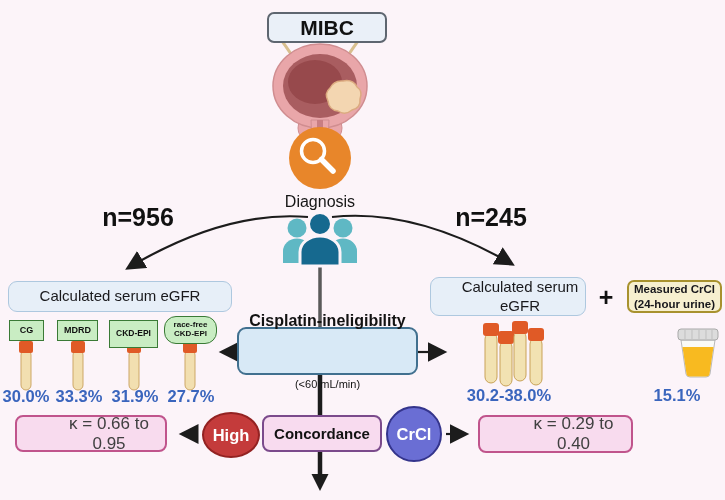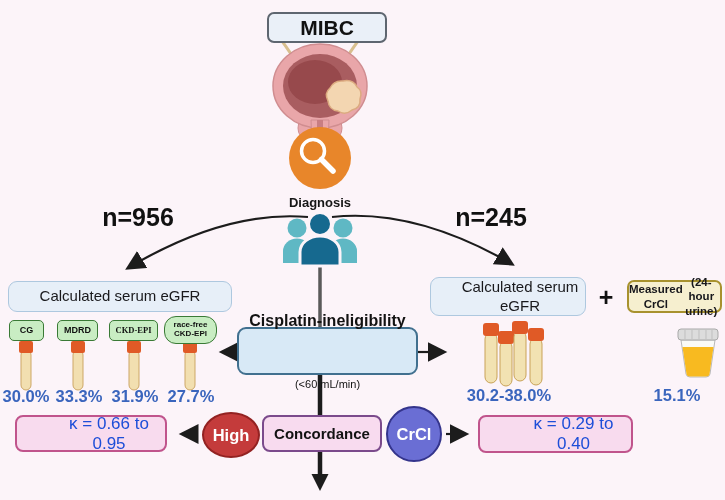--- a/index.html
+++ b/index.html
@@ -1,45 +1,45 @@
 <!DOCTYPE html>
 <html><head>
 <meta charset="utf-8">
 <style>
   html,body{margin:0;padding:0;}
   body{font-family:"Liberation Sans",sans-serif;background:#fff;}
   .canvas{position:relative;width:725px;height:500px;background:#fcf4f9;overflow:hidden;}
   .art{position:absolute;left:0;top:0;z-index:1;}
   .abs{position:absolute;box-sizing:border-box;z-index:2;display:flex;align-items:center;justify-content:center;text-align:center;}
   .mibc-box{left:267px;top:12px;width:120px;height:31px;background:#eaf0f8;border:2px solid #5e6670;border-radius:7px;font-weight:bold;font-size:21px;color:#111;}
-  .diagnosis{left:255px;top:191px;width:130px;height:22px;font-weight:bold;font-size:13px;color:#161616;text-align:right;}
+  .diagnosis{left:255px;top:191px;width:130px;height:22px;font-weight:normal;font-size:16px;color:#161616;text-align:right;}
   .n-label{font-weight:bold;font-size:25px;color:#111;height:28px;width:100px;}
   .n-left{left:88px;top:203px;}
   .n-right{left:441px;top:203px;text-align:center;}
   .egfr-box{background:#e7eff8;border:1.5px solid #aec8df;border-radius:9px;font-size:15px;color:#19191c;line-height:1.25;}
   .egfr-left{left:8px;top:281px;width:224px;height:31px;}
   .egfr-right{left:430px;top:277px;width:156px;height:39px;flex-direction:column;padding-left:24px;}
-  .pill{background:#c9edc3;border:1.5px solid #3a7a36;border-radius:5px;font-weight:bold;color:#111;line-height:1.1;padding:1px 2px;}
+  .pill{background:#c9edc3;border:1.5px solid #3a7a36;border-radius:0;font-weight:bold;color:#111;line-height:1.1;padding:1px 2px;}
   .pill-cg{left:9px;top:320px;width:35px;height:21px;font-size:9px;}
   .pill-mdrd{left:57px;top:320px;width:41px;height:21px;font-size:9px;}
-  .pill-ckdepi{left:109px;top:320px;width:49px;height:21px;font-size:8.5px;font-family:Liberation Serif, serif;}
+  .pill-ckdepi{left:109px;top:320px;width:49px;height:28px;font-size:8.5px;}
   .pill-rf{left:164px;top:316px;width:53px;height:28px;font-size:8px;border-radius:12px;}
   .pct{font-weight:bold;font-size:16.5px;color:#3a65bd;height:20px;}
   .pct-1{left:-4px;top:386px;width:60px;}
   .pct-2{left:48px;top:386px;width:62px;}
   .pct-3{left:104px;top:386px;width:62px;}
   .pct-4{left:160px;top:386px;width:62px;}
   .pct-range{left:458px;top:385px;width:102px;}
   .pct-crcl{left:646px;top:385px;width:62px;}
   .cisplatin-box{left:237px;top:327px;width:181px;height:48px;background:#d8e9f6;border:2.5px solid #41708f;border-radius:9px;flex-direction:column;color:#121212;gap:36px;}
   .cisplatin-box .l1{font-weight:bold;font-size:16px;}
   .cisplatin-box .l2{font-size:11px;margin-top:12px;}
   .plus-sign{left:593px;top:282px;width:26px;height:30px;font-weight:bold;font-size:25px;color:#111;}
-  .crcl-box{left:627px;top:280px;width:95px;height:33px;background:#f6efcf;border:2px solid #a8922e;border-radius:7px;font-weight:bold;font-size:11.5px;line-height:1.25;color:#17171c;flex-direction:row;}
-  .kappa-box{background:#f8dbee;border:2px solid #c0548c;border-radius:8px;font-size:17px;color:#1d4ed8;padding-left:36px;}
+  .crcl-box{left:627px;top:280px;width:95px;height:33px;background:#f6efcf;border:2px solid #a8922e;border-radius:7px;font-weight:bold;font-size:11.5px;line-height:1.25;color:#17171c;flex-direction:column;}
+  .kappa-box{background:#f8dbee;border:2px solid #c0548c;border-radius:8px;font-size:17px;color:#404040;padding-left:36px;}
   .kappa-left{left:15px;top:415px;width:152px;height:37px;}
   .kappa-right{left:478px;top:415px;width:155px;height:38px;}
   .grade{border-radius:50%;color:#fff;font-weight:bold;font-size:16.5px;}
   .grade-high{left:202px;top:412px;width:58px;height:46px;background:#c43b3b;border:2.5px solid #932222;}
   .grade-poor{left:386px;top:406px;width:56px;height:56px;background:#6a6ed4;border:2.5px solid #34348c;}
   .concordance-box{left:262px;top:415px;width:120px;height:37px;background:#f8dbef;border:2px solid #7b4a8c;border-radius:8px;font-weight:bold;font-size:15px;color:#121212;}
 </style>
 </head>
 <body>
 

